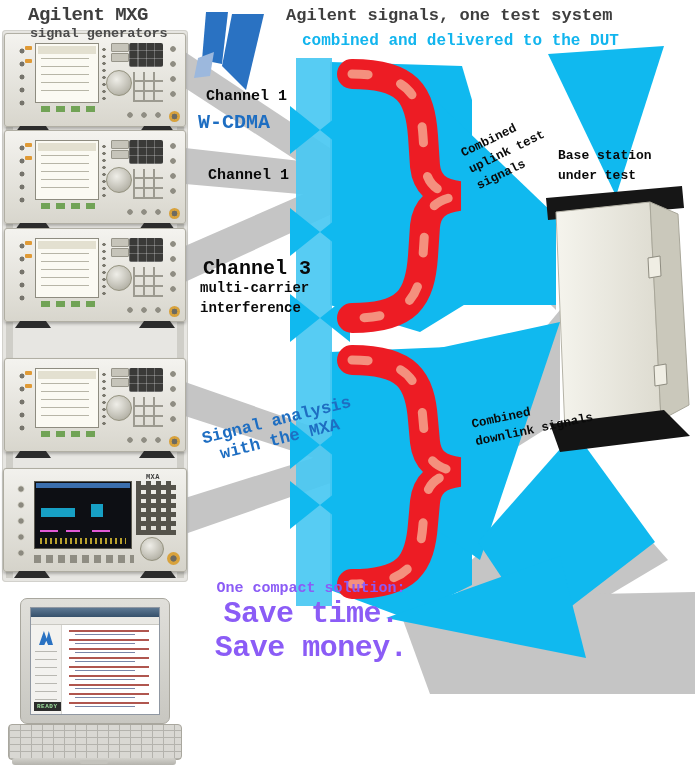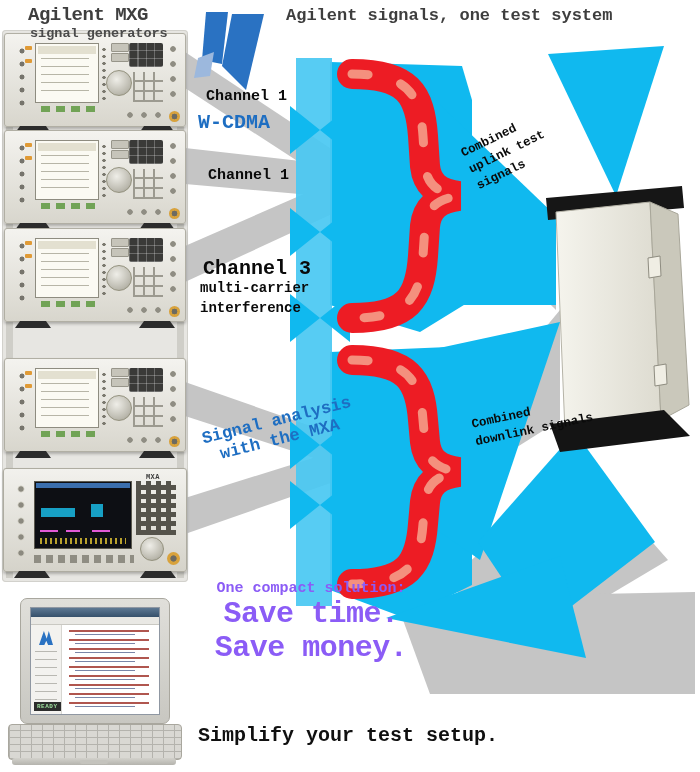--- a/index.html
+++ b/index.html
@@ -296,20 +296,21 @@
     </div>
     <div class="lp-kb"></div>
     <div class="lp-base"></div>
     <div class="lp-pad"></div>
   </div>
 
   <div class="t dark z3" style="left:28px;top:4px;font-size:19px;letter-spacing:-0.5px">Agilent MXG</div>
   <div class="t dark z3" style="left:30px;top:26px;font-size:13.5px;font-weight:700;color:#4a4a4a">signal generators</div>
 
   <div class="t dark z3" style="left:286px;top:6px;font-size:17px">Agilent signals, one test system</div>
+  <div class="t cyn z3" style="left:302px;top:32px;font-size:16px">combined and delivered to the DUT</div>
 
   <div class="t blk z3" style="left:206px;top:88px;font-size:15px">Channel 1</div>
   <div class="t blu z3" style="left:198px;top:111px;font-size:20px">W-CDMA</div>
 
   <div class="t blk z3" style="left:208px;top:167px;font-size:15px">Channel 1</div>
 
   <div class="t blk z3" style="left:203px;top:257px;font-size:20px">Channel 3</div>
   <div class="t blk z3" style="left:200px;top:280px;font-size:14px">multi-carrier</div>
   <div class="t blk z3" style="left:200px;top:300px;font-size:14px">interference</div>
 
@@ -322,22 +323,25 @@
     <div>Combined</div>
     <div>uplink test</div>
     <div>signals</div>
   </div>
 
   <div class="t blk z3" style="left:470px;top:416px;font-size:12.5px;line-height:1.45;transform:rotate(-12deg);transform-origin:left top">
     <div>Combined</div>
     <div>downlink signals</div>
   </div>
 
+  <div class="t blk z3" style="left:558px;top:146px;font-size:13px;line-height:1.5">
+    <div>Base station</div>
+    <div>under test</div>
+  </div>
 
   <div class="t z3" style="left:192px;top:580px;width:238px;text-align:center">
     <div class="red" style="font-size:15px">One compact solution:</div>
     <div class="red" style="font-size:30px;font-weight:900;letter-spacing:-0.5px;line-height:1.14">Save time.</div>
     <div class="red" style="font-size:30px;font-weight:900;letter-spacing:-0.5px;line-height:1.14">Save money.</div>
   </div>
 
-  <div class="t z3" style="left:198px;top:724px;font-size:20px;font-weight:900;color:#101010">Simplify your test setup.</div>
 
 </div>
 
 </body></html>

